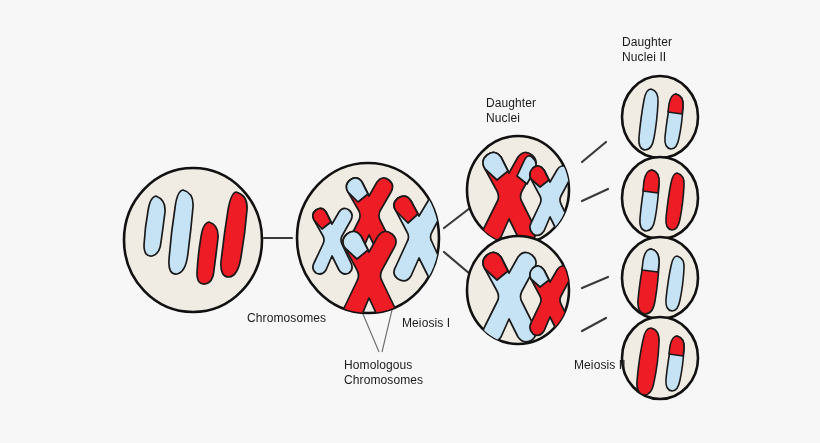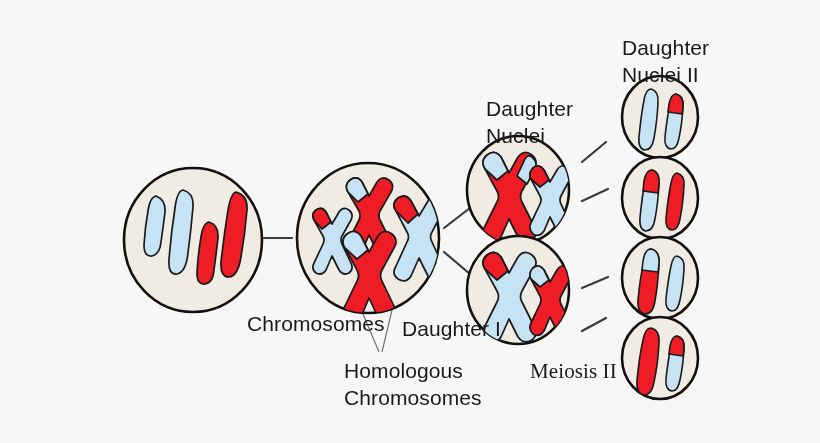--- a/index.html
+++ b/index.html
@@ -21,31 +21,31 @@
   #diagram {
     position: absolute;
     left: 0;
     top: 0;
     width: 820px;
     height: 443px;
   }
   .lbl {
     position: absolute;
     font-family: "Liberation Sans", sans-serif;
-    font-size: 21px;
+    font-size: 12px;
     color: #1a1a1a;
     line-height: 1.28;
     white-space: pre;
     letter-spacing: 0.1px;
   }
   .lbl-interphase { left: 247px; top: 311px; }
   .lbl-meiosis1   { left: 402px; top: 316px; }
   .lbl-homologous { left: 344px; top: 358px; }
   .lbl-daughter1  { left: 486px; top: 96px; }
-  .lbl-meiosis2   { left: 530px; top: 358px; font-family: Liberation Serif, serif; }
+  .lbl-meiosis2   { left: 574px; top: 358px; }
   .lbl-daughter2  { left: 622px; top: 35px; }
 </style>
 </head>
 <body>
 
 <div id="stage">
 
   <svg id="diagram" viewBox="0 0 820 443">
     <defs>
       <clipPath id="clip-cell-interphase">
@@ -205,21 +205,21 @@
           <path d="M677 336 q8 2 7 13 q-1 17 -4 31 q-2 11 -8 11 q-7 -1 -6 -12 q2 -19 5 -33 q2 -10 6 -10 z" fill="#c6e2f5"></path>
           <path d="M677 336 q8 2 7 13 l-1 7 l-14 -2 l1 -8 q2 -10 7 -10 z" fill="#ee1c25"></path>
         </g>
       </g>
     </g>
 
   </svg>
 
   <div class="lbl lbl-interphase">Chromosomes</div>
 
-  <div class="lbl lbl-meiosis1">Daughter I</div>
+  <div class="lbl lbl-meiosis1">Meiosis I</div>
 
   <div class="lbl lbl-homologous">Homologous
 Chromosomes</div>
 
   <div class="lbl lbl-daughter1">Daughter
 Nuclei</div>
 
   <div class="lbl lbl-meiosis2">Meiosis II</div>
 
   <div class="lbl lbl-daughter2">Daughter

